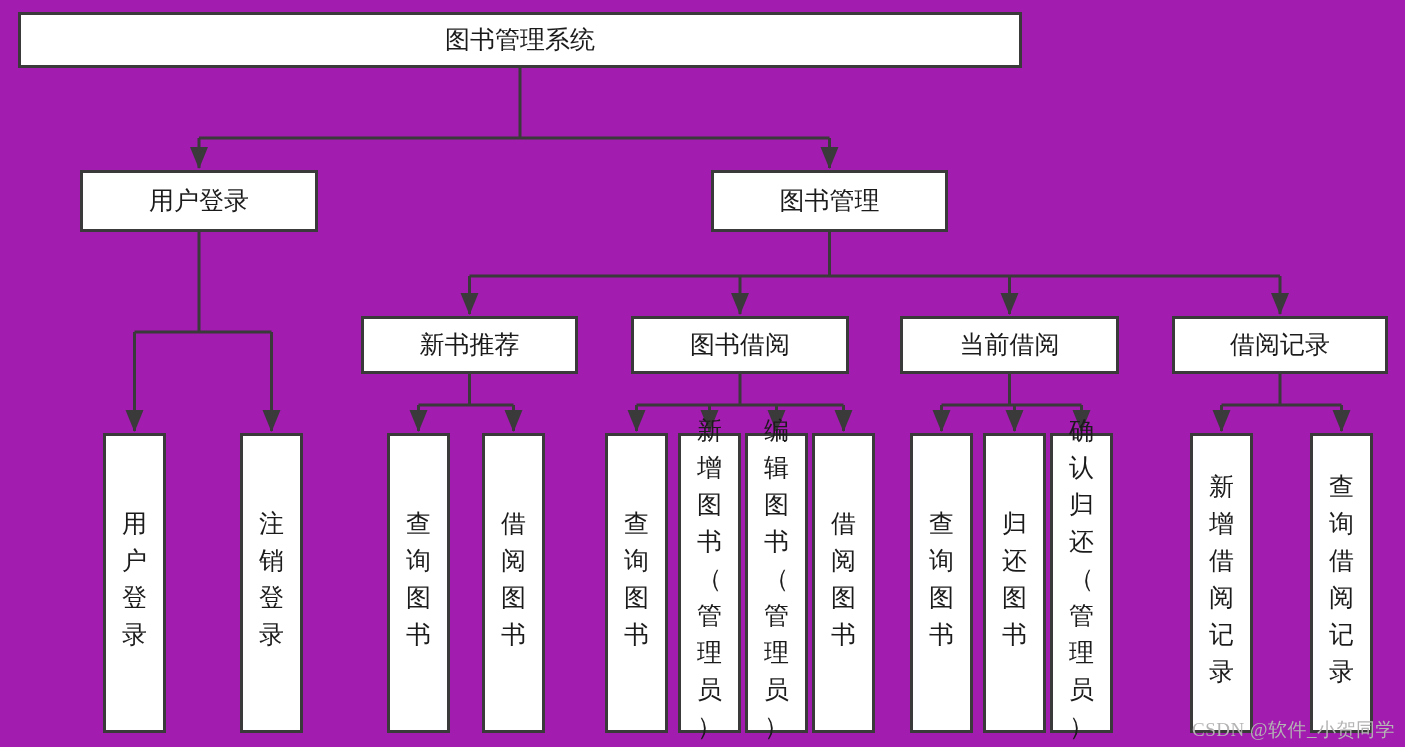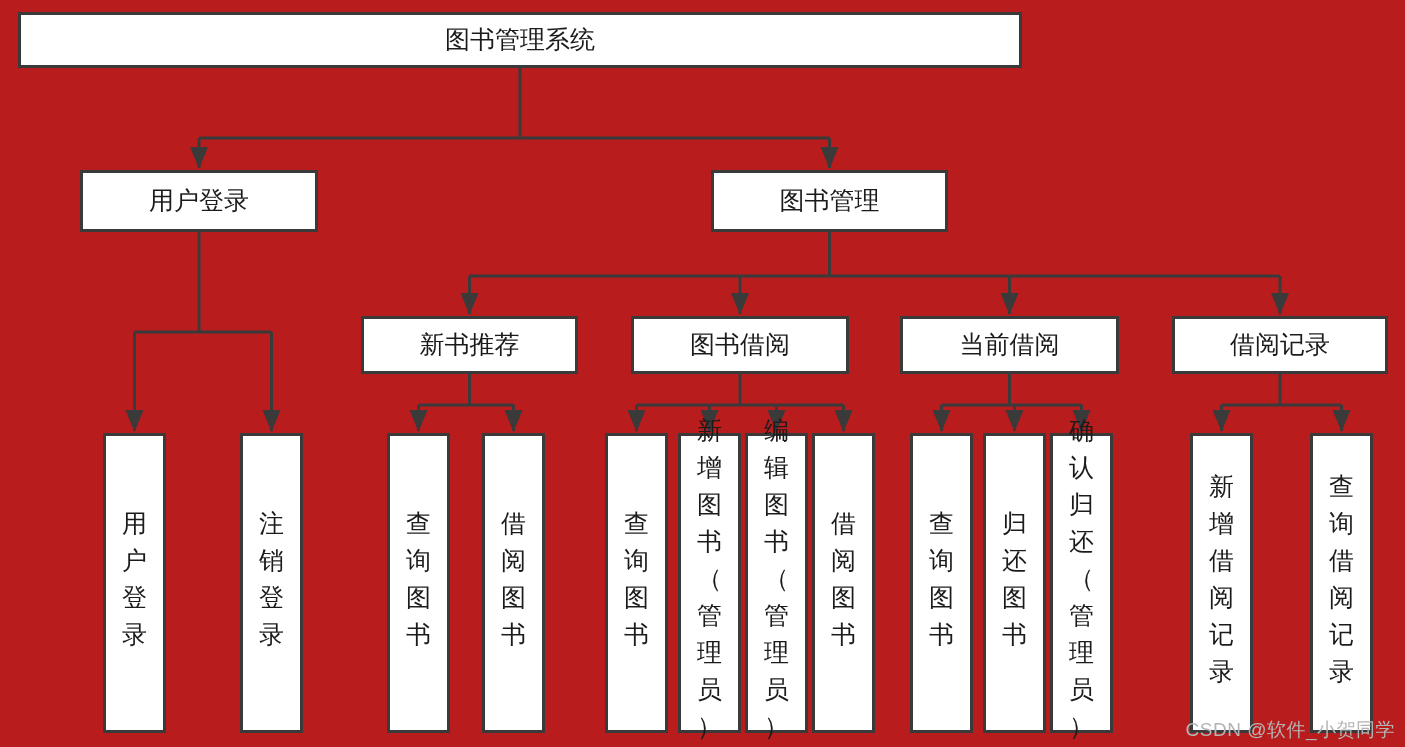--- a/index.html
+++ b/index.html
@@ -11,21 +11,21 @@
     width: 1405px;
     height: 747px;
     font-family: "Liberation Sans", "DejaVu Sans", sans-serif;
     overflow: hidden;
     position: relative;
   }
   #diagram-root {
     position: relative;
     width: 1405px;
     height: 747px;
-    background: #b91c1c;
+    background: #a21caf;
   }
   svg.diagram {
     position: absolute;
     left: 0;
     top: 0;
     width: 1405px;
     height: 747px;
   }
   .node-rect {
     fill: #ffffff;
@@ -52,21 +52,21 @@
   .node-label-v {
     font-family: "Liberation Sans", "DejaVu Sans", sans-serif;
     font-size: 25px;
     fill: #1b1b1b;
     text-anchor: middle;
   }
   .watermark-text {
     position: absolute;
     right: 10px;
     bottom: 4px;
-    font-family: Liberation Sans, sans-serif;
+    font-family: Liberation Serif, serif;
     font-size: 19px;
     color: #b4b4b4;
     white-space: nowrap;
     letter-spacing: 0.5px;
   }
 </style>
 </head>
 <body>
 
 <div id="diagram-root">

